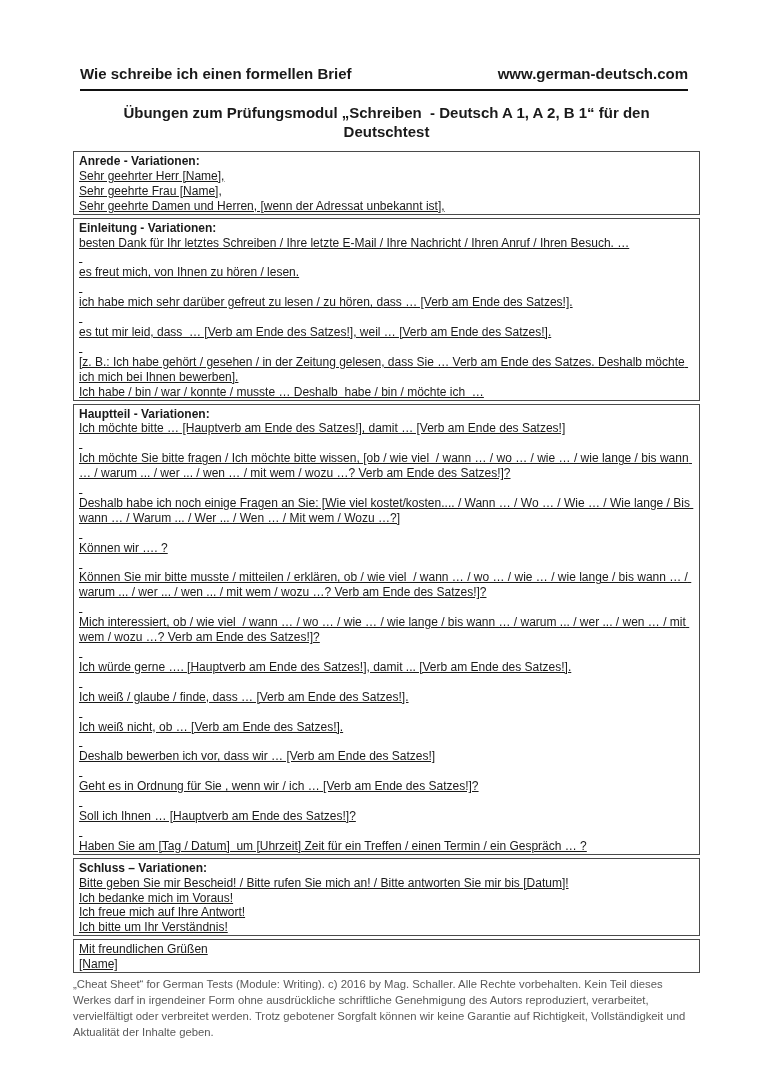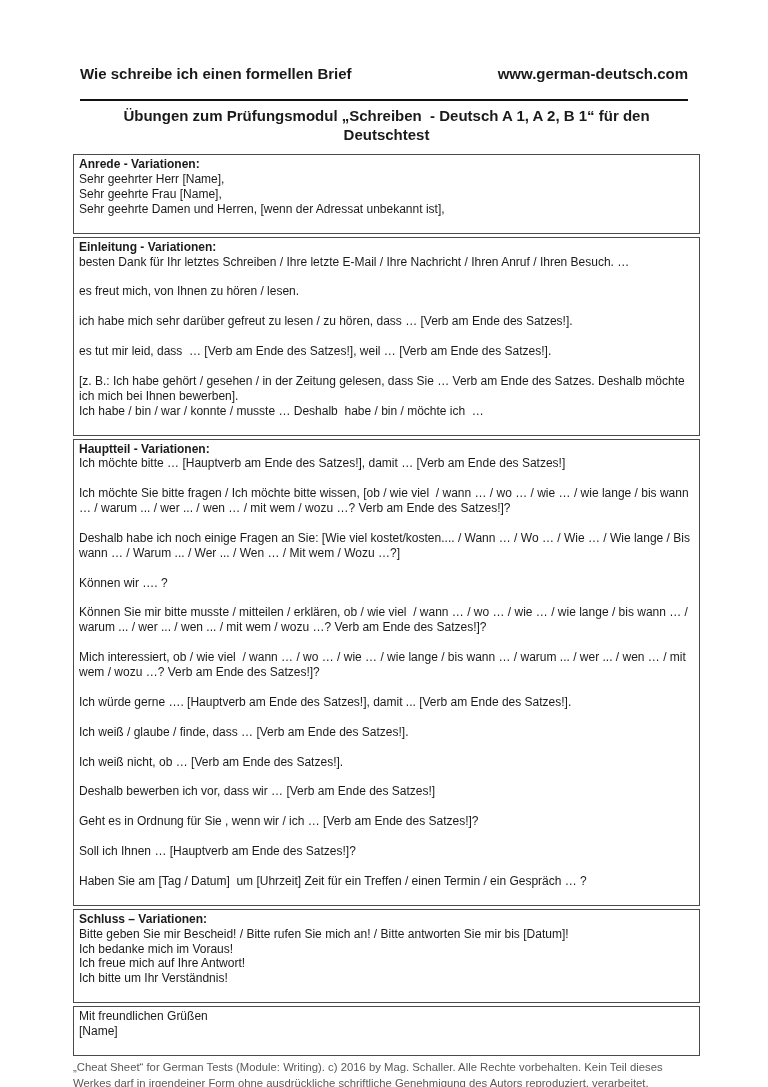--- a/index.html
+++ b/index.html
@@ -19,45 +19,46 @@
     padding: 64px 68px 0 73px;
   }
   .title-row {
     display: flex;
     justify-content: space-between;
     align-items: baseline;
     font-weight: bold;
     font-size: 15px;
     line-height: 19px;
     border-bottom: 2px solid #111111;
-    margin: 0 12px 5px 7px;
-    padding-bottom: 16px;
+    margin: 0 12px 12px 7px;
+    padding-bottom: 6px;
     white-space: pre-wrap;
   }
   .subtitle {
     font-weight: bold;
     font-size: 15px;
     line-height: 19px;
     text-align: center;
     max-width: 565px;
     margin: 2px auto 10px auto;
     white-space: pre-wrap;
   }
   .box {
     border: 1px solid #4a4a4a;
-    padding: 2px 6px 16px 5px;
+    padding: 2px 6px 0 5px;
     margin-bottom: 3px;
     font-size: 12px;
     line-height: 14.9px;
   }
   .box .heading {
     font-weight: bold;
   }
   .box .line {
     white-space: pre-wrap;
+    text-decoration: underline;
   }
   .footer-note {
     font-size: 11.3px;
     line-height: 16px;
     color: #595959;
     text-align: left;
     max-width: 652px;
     margin: 2px auto 0 auto;
   }
 </style>

